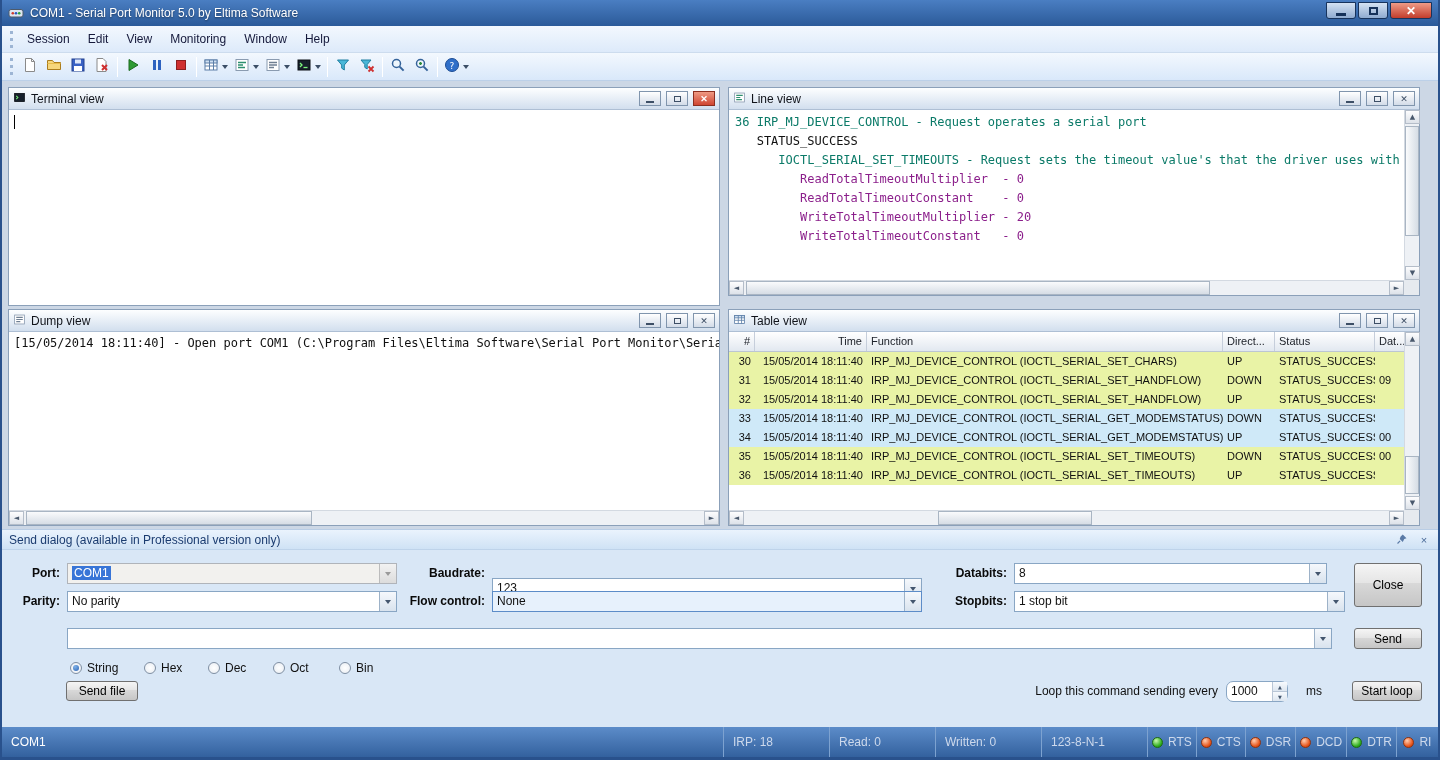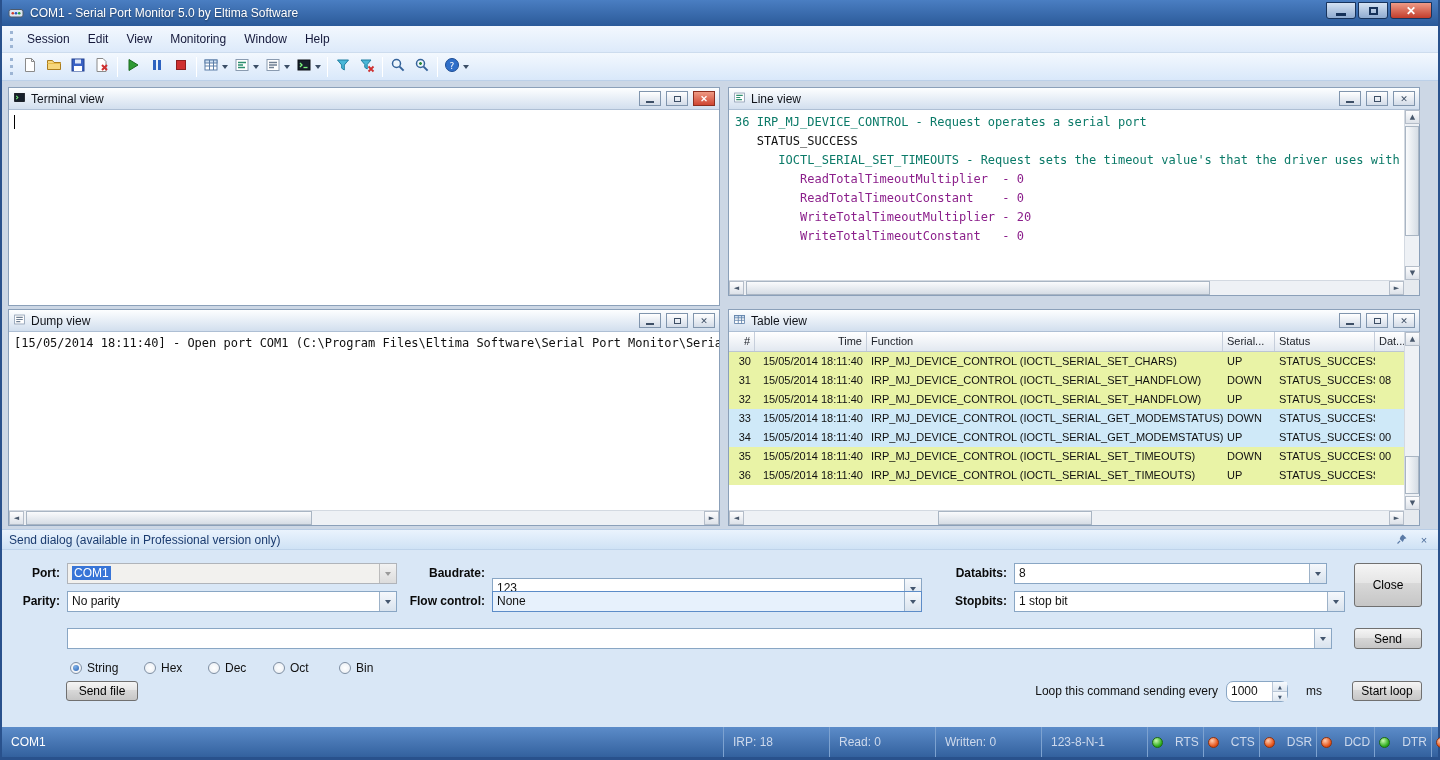--- a/index.html
+++ b/index.html
@@ -115,21 +115,21 @@
   .spin .sarr div + div { border-top:1px solid #b9c6d6; }
   .plain { position:absolute; white-space:nowrap; line-height:21px; }
 
   
   .statusbar { flex:1; min-height:24px; background:linear-gradient(#5c8cc9,#33619e); display:flex; align-items:stretch;
                color:#fff; font-size:12px; }
   .sseg { display:flex; align-items:center; padding:0 9px; border-right:1px solid #7da2d0; white-space:nowrap; }
   .sseg.first { width:722px; flex:none; }
   .sseg.w106 { width:106px; flex:none; }
   .dim { color:#cdd9ec; }
-  .ind { flex:1; justify-content:center; gap:12px; padding:0 4px; }
+  .ind { flex:1; justify-content:center; gap:5px; padding:0 4px; }
   .dot { width:11px; height:11px; border-radius:50%; flex:none; }
   .dot.on  { background:radial-gradient(circle at 35% 30%,#c9f7b0,#2fae1e 65%,#1c7d10); border:1px solid #1f6b12; }
   .dot.off { background:radial-gradient(circle at 35% 30%,#ffcdb0,#e8551b 65%,#b23a0d); border:1px solid #8f3310; }
 
   .cursorbar { position:absolute; left:5px; top:5px; width:1px; height:14px; background:#000; }
 </style>
 </head>
 <body>
 
 <div class="win">
@@ -382,39 +382,39 @@
         <span class="cbtn">
             <span class="g-max"></span>
           </span>
         <span class="cbtn">✕</span>
       </div>
       <div class="cbody">
         <div class="thead">
           <span class="th c0">#</span>
           <span class="th c1" style="text-align:right;">Time</span>
           <span class="th c2">Function</span>
-          <span class="th c3">Serial...</span>
+          <span class="th c3">Direct...</span>
           <span class="th c4">Status</span>
           <span class="th c5">Dat...</span>
         </div>
         <div class="trow r-green">
           <span class="td c0">30</span>
             <span class="td c1">15/05/2014 18:11:40</span>
             <span class="td c2">IRP_MJ_DEVICE_CONTROL (IOCTL_SERIAL_SET_CHARS)</span>
             <span class="td c3">UP</span>
             <span class="td c4">STATUS_SUCCESS</span>
             <span class="td c5"></span>
         </div>
         <div class="trow r-green">
           <span class="td c0">31</span>
             <span class="td c1">15/05/2014 18:11:40</span>
             <span class="td c2">IRP_MJ_DEVICE_CONTROL (IOCTL_SERIAL_SET_HANDFLOW)</span>
             <span class="td c3">DOWN</span>
             <span class="td c4">STATUS_SUCCESS</span>
-            <span class="td c5">08</span>
+            <span class="td c5">09</span>
         </div>
         <div class="trow r-green">
           <span class="td c0">32</span>
             <span class="td c1">15/05/2014 18:11:40</span>
             <span class="td c2">IRP_MJ_DEVICE_CONTROL (IOCTL_SERIAL_SET_HANDFLOW)</span>
             <span class="td c3">UP</span>
             <span class="td c4">STATUS_SUCCESS</span>
             <span class="td c5"></span>
         </div>
         <div class="trow r-blue">

